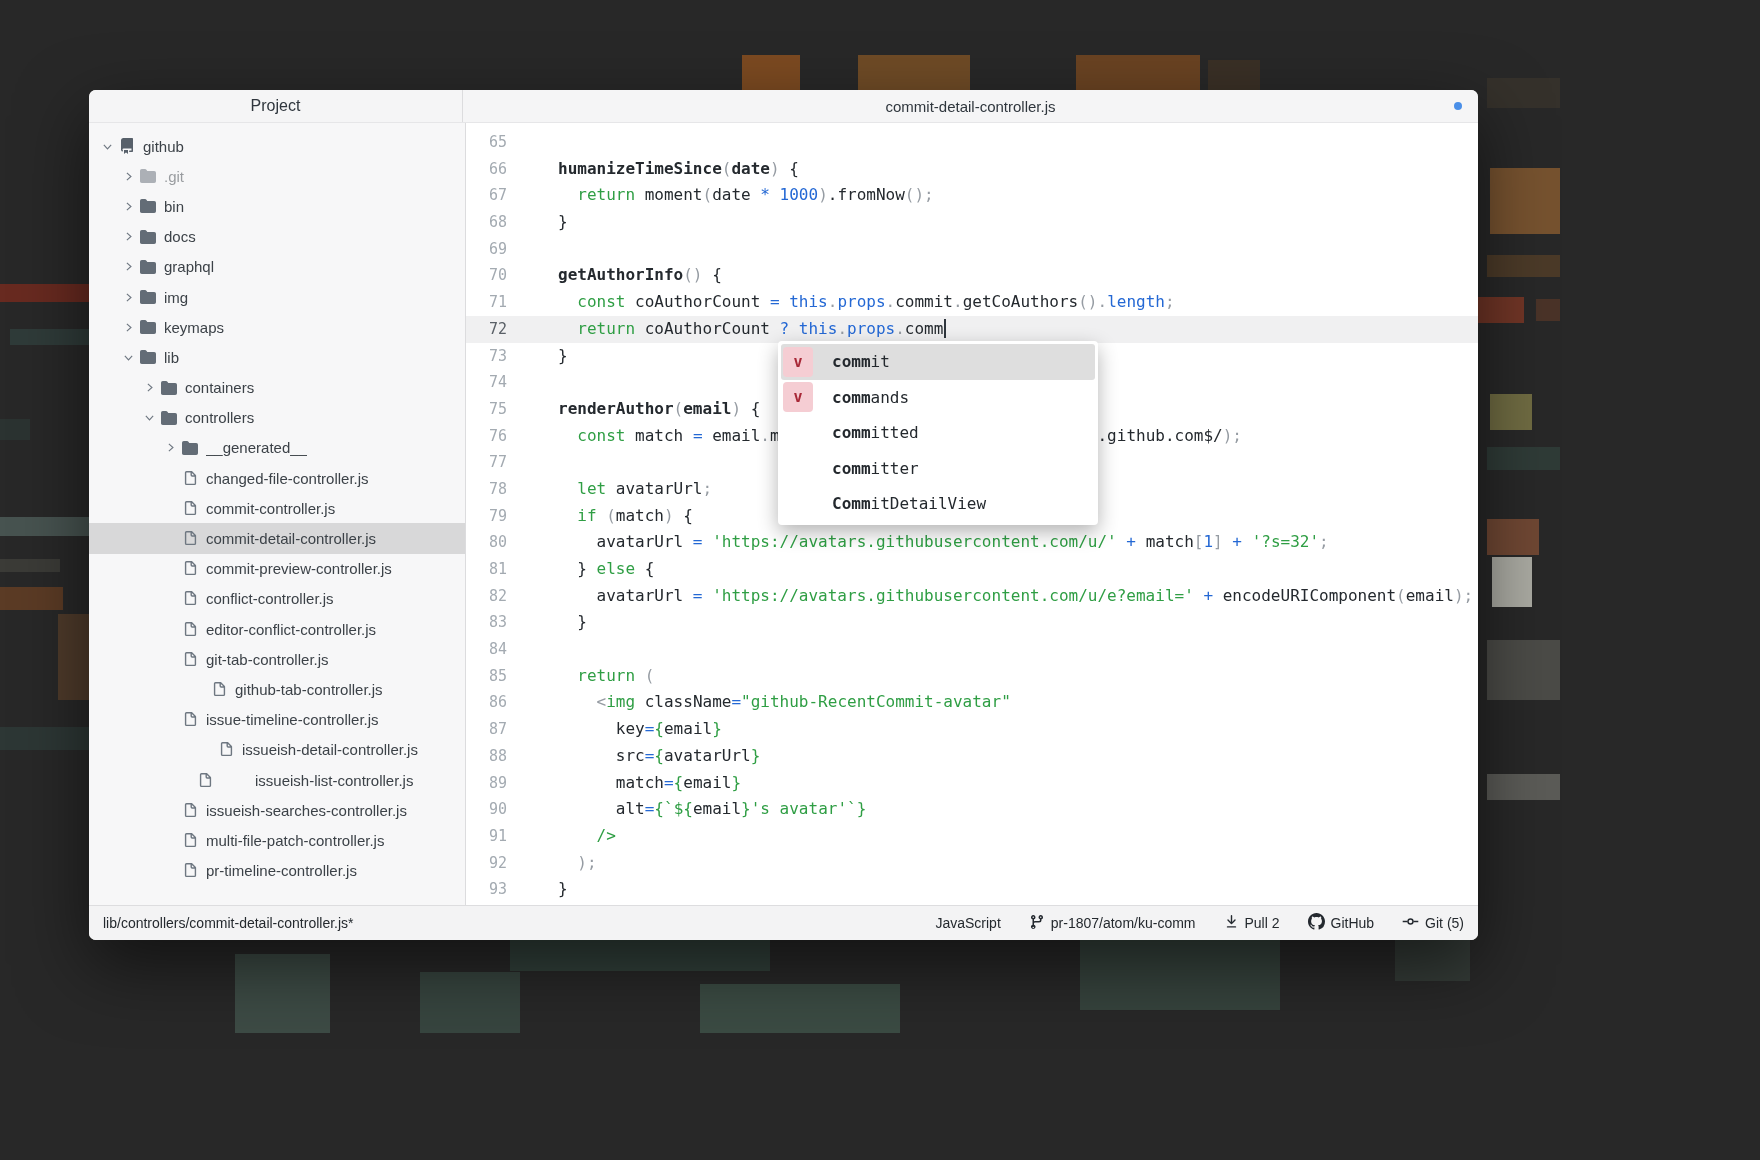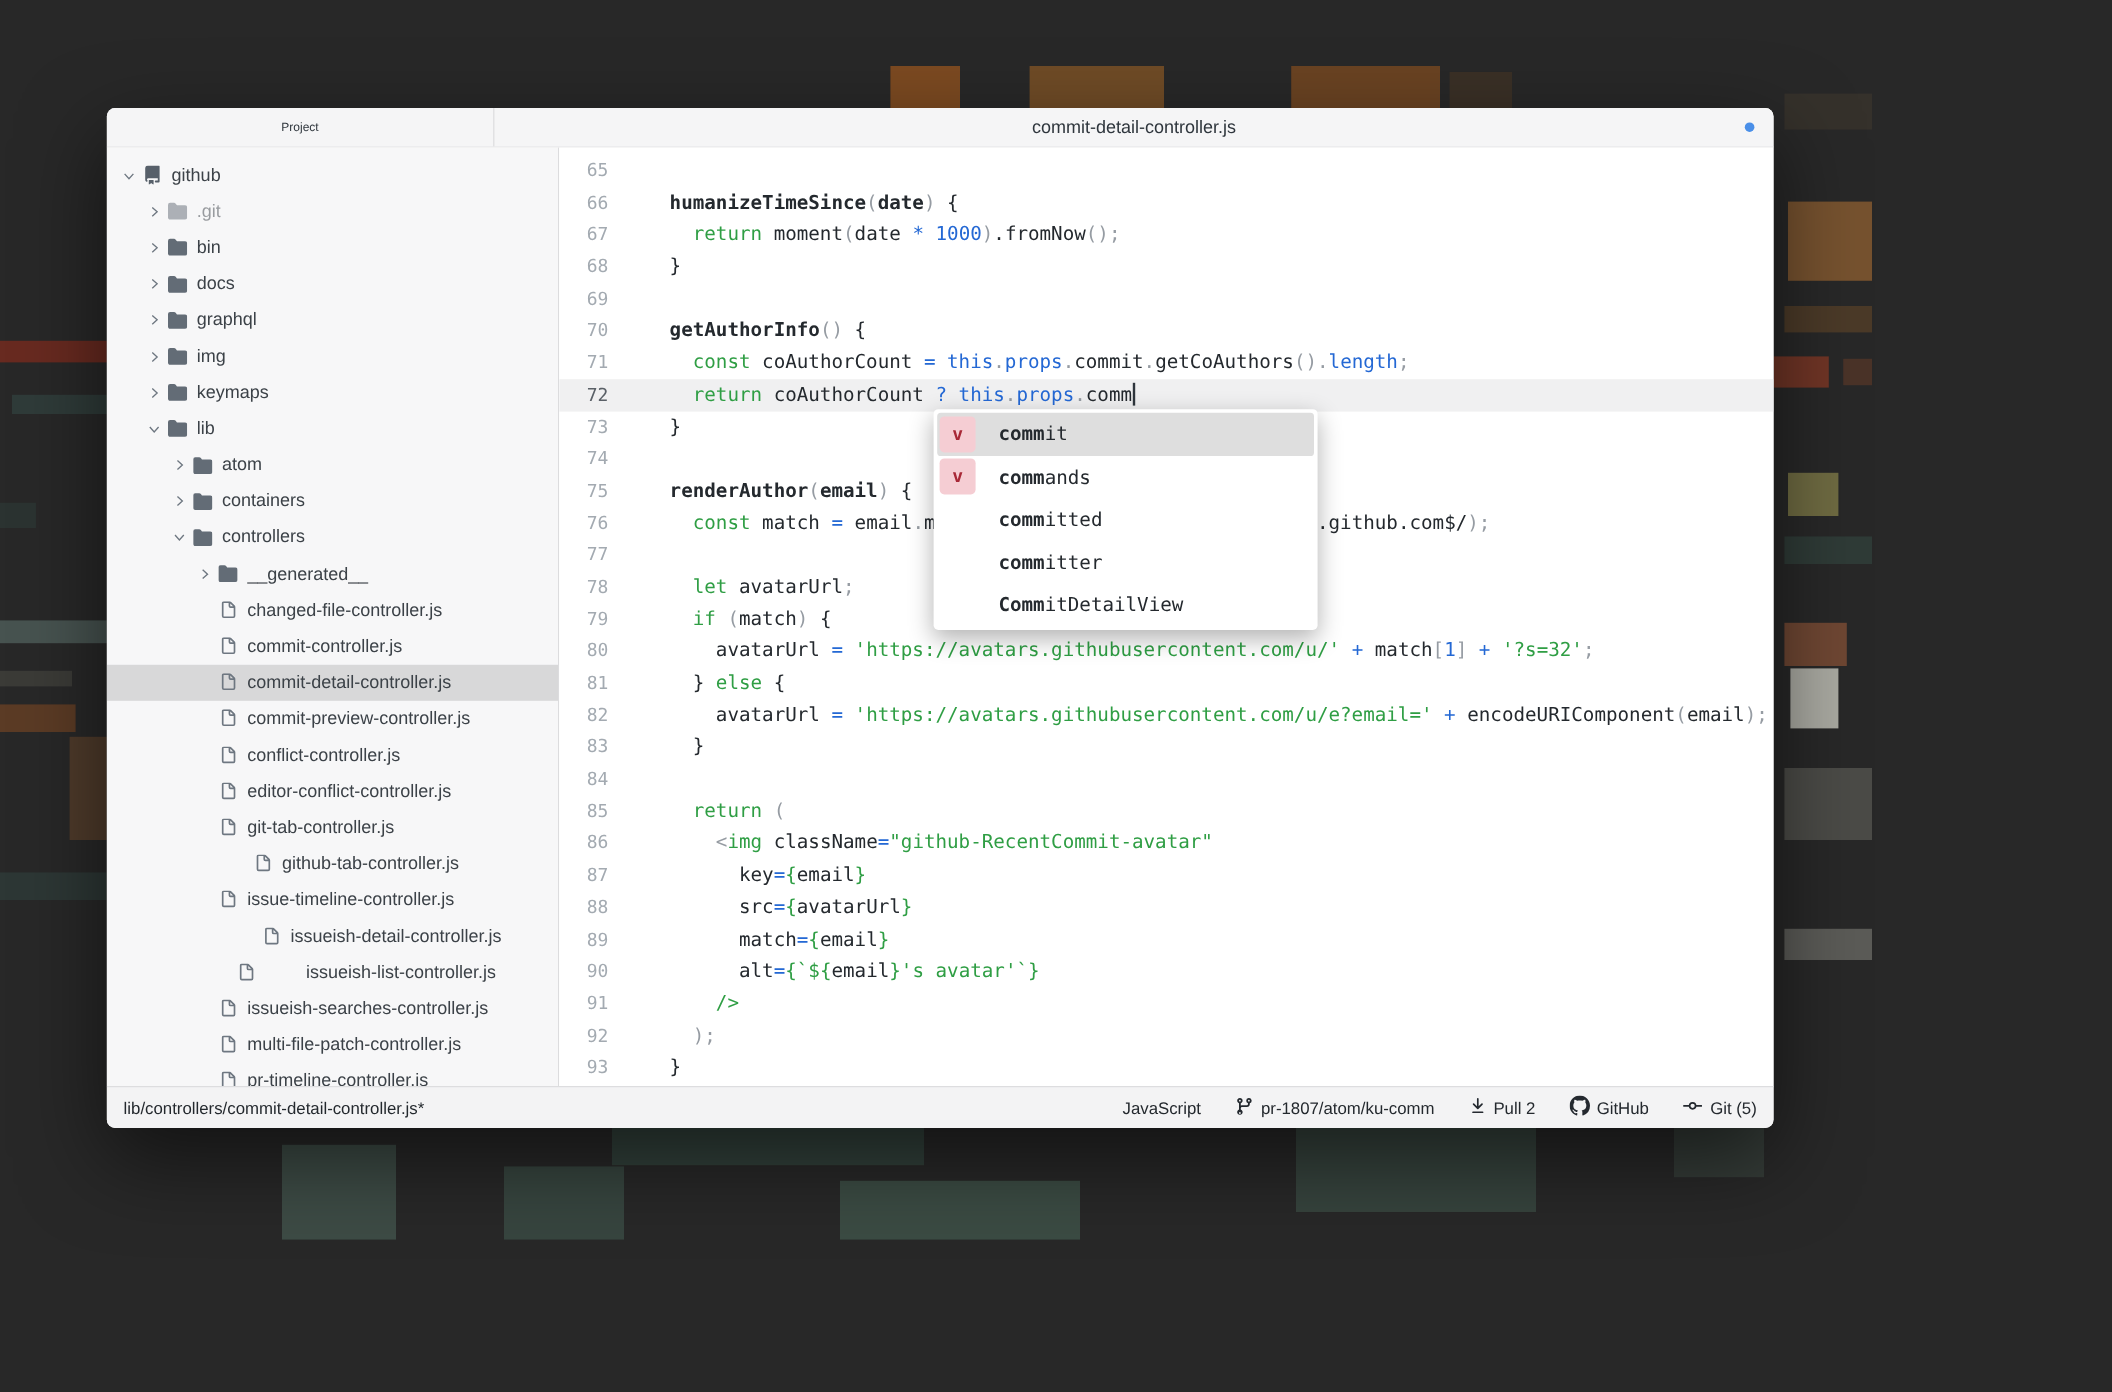--- a/index.html
+++ b/index.html
@@ -9,22 +9,22 @@
   }
   .bg-rect{position:absolute;}
   
   .window{
     position:absolute;left:89px;top:90px;width:1389px;height:850px;
     border-radius:7px;overflow:hidden;background:#ffffff;
     box-shadow:0 25px 70px rgba(0,0,0,.55);
     display:flex;flex-direction:column;
   }
   .headerbar{display:flex;height:33px;flex:none;background:#f5f5f6;border-bottom:1px solid #e6e6e8;box-sizing:border-box;}
-  .sidebar-header{width:323px;flex:none;display:flex;align-items:center;justify-content:center;
-    font-size:10px;color:#2f363d;border-right:1px solid #dcdcde;box-sizing:border-box;}
+  .sidebar-header{width:374px;flex:none;display:flex;align-items:center;justify-content:center;
+    font-size:16px;color:#2f363d;border-right:1px solid #dcdcde;box-sizing:border-box;}
   .editor-header{flex:1;display:flex;align-items:center;justify-content:center;position:relative;font-size:15px;color:#2f363d;}
   .modified-dot{position:absolute;right:16px;top:50%;margin-top:-4px;width:8px;height:8px;border-radius:50%;background:#4a8fe8;}
   .main{flex:1;display:flex;min-height:0;}
   
   .sidebar{width:377px;flex:none;background:#f7f7f8;border-right:1px solid #dcdcde;box-sizing:border-box;overflow:hidden;}
   #tree{padding-top:8px;}
   .tree-row{display:flex;align-items:center;height:30.2px;font-size:15px;color:#3c4248;white-space:nowrap;box-sizing:border-box;}
   .tree-row.selected{background:#d8d8d9;}
   .tree-row.dimmed .tlabel,.tree-row.dimmed .ticon{opacity:.5;}
   .chev{width:17px;height:16px;flex:none;display:inline-flex;align-items:center;justify-content:center;}
@@ -219,33 +219,20 @@
             <span class="chev">
               <svg viewBox="0 0 16 16" width="13" height="13">
                 <path d="M6 3.5l5 4.5-5 4.5" fill="none" stroke="#6e7781" stroke-width="1.4"></path>
               </svg>
             </span>
             <span class="ticon">
               <svg viewBox="0 0 16 16" width="16" height="16" fill="#636c76">
                 <path d="M1.75 1A1.75 1.75 0 000 2.75v10.5C0 14.216.784 15 1.75 15h12.5A1.75 1.75 0 0016 13.25v-8.5A1.75 1.75 0 0014.25 3H7.5a.25.25 0 01-.2-.1l-.9-1.2A1.75 1.75 0 005 1H1.75z"></path>
               </svg>
             </span>
-            <span class="tlabel">atom</span>
-          </div>
-          <div class="tree-row" style="padding-left: 52px;">
-            <span class="chev">
-              <svg viewBox="0 0 16 16" width="13" height="13">
-                <path d="M6 3.5l5 4.5-5 4.5" fill="none" stroke="#6e7781" stroke-width="1.4"></path>
-              </svg>
-            </span>
-            <span class="ticon">
-              <svg viewBox="0 0 16 16" width="16" height="16" fill="#636c76">
-                <path d="M1.75 1A1.75 1.75 0 000 2.75v10.5C0 14.216.784 15 1.75 15h12.5A1.75 1.75 0 0016 13.25v-8.5A1.75 1.75 0 0014.25 3H7.5a.25.25 0 01-.2-.1l-.9-1.2A1.75 1.75 0 005 1H1.75z"></path>
-              </svg>
-            </span>
             <span class="tlabel">containers</span>
           </div>
           <div class="tree-row" style="padding-left: 52px;">
             <span class="chev down">
               <svg viewBox="0 0 16 16" width="13" height="13">
                 <path d="M6 3.5l5 4.5-5 4.5" fill="none" stroke="#6e7781" stroke-width="1.4"></path>
               </svg>
             </span>
             <span class="ticon">
               <svg viewBox="0 0 16 16" width="16" height="16" fill="#636c76">

